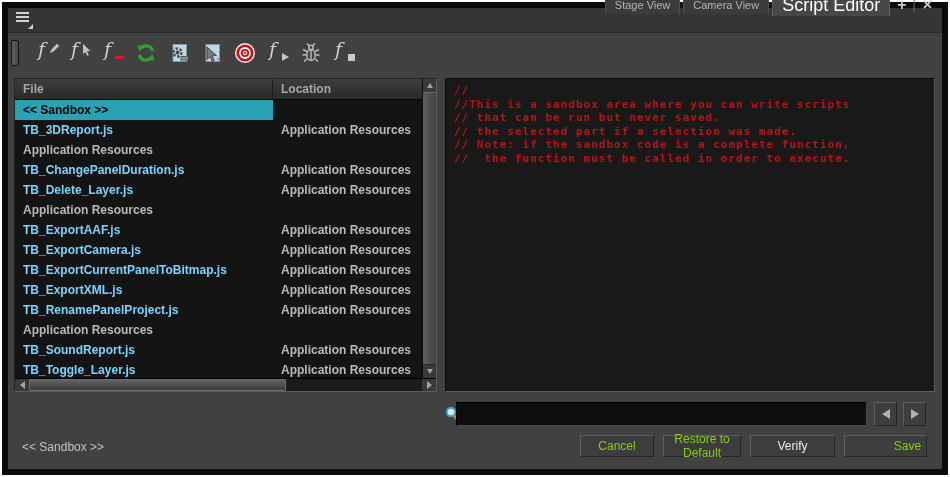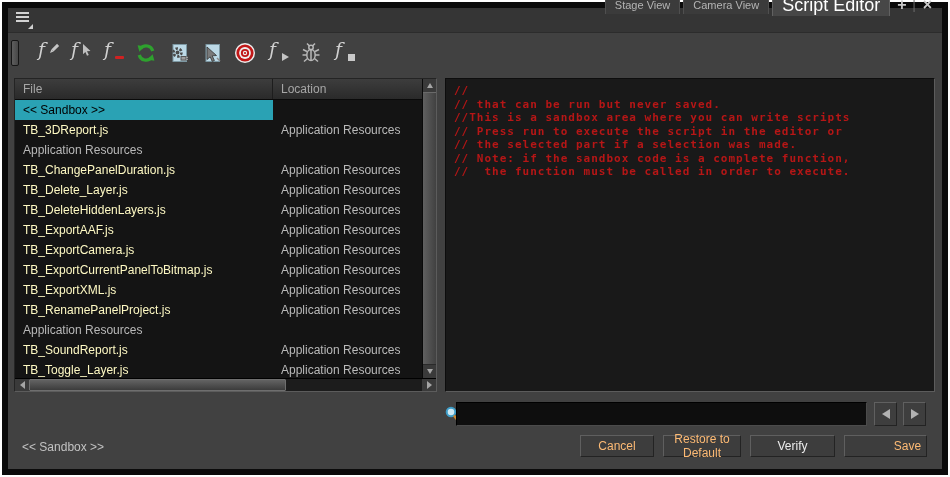--- a/index.html
+++ b/index.html
@@ -27,30 +27,30 @@
   .ibtn { width:22px; height:22px; position:relative; cursor:pointer; }
   .fg { font-family:"DejaVu Serif", serif; font-style:italic; font-size:19px; color:#d0d0d0; position:absolute; left:2px; top:-4px; }
   .ov { position:absolute; }
   .minus-bar { right:0; bottom:5px; width:9px; height:3px; background:#cf2222; border-radius:1px; }
   .play-tri { right:0; bottom:3px; width:0; height:0; border-left:7px solid #c4c4c4; border-top:4px solid transparent; border-bottom:4px solid transparent; }
   .stop-sq { right:0; bottom:3px; width:7px; height:7px; background:#c9c9c9; }
 
   
   .table { position:absolute; left:6px; top:70px; width:423px; height:314px; background:#141414;
            border:1px solid; border-color:#242424 #5c5c5c #5c5c5c #242424; display:flex; flex-direction:column; }
-  .table-main { display:flex; flex:1; overflow:hidden; }
+  .table-main { display:flex; flex:1; overflow:hidden;font-weight:bold; }
   .table-data { flex:1; display:flex; flex-direction:column; overflow:hidden; }
   .thead { display:flex; height:21px; background:linear-gradient(180deg,#3d3d3d,#2a2a2a); border-bottom:1px solid #0a0a0a; flex:none; }
   .th { font-size:12px; color:#a6a6a6; line-height:20px; padding-left:8px; }
   .th-file { width:258px; border-right:1px solid #1d1d1d; }
   .th-loc { flex:1; }
   .rows { flex:1; overflow:hidden; }
   .trow { display:flex; height:20px; cursor:pointer; }
   .cell { font-size:12px; line-height:20px; padding-left:8px; white-space:nowrap; overflow:hidden; }
-  .cell-file { width:258px; color:#fef9c3; }
+  .cell-file { width:258px; color:#7dd3fc; }
   .cell-loc { flex:1; color:#b9b9b9; }
   .trow.selected .cell-file { background:var(--sel,#2aa2b4); color:#000000; }
 
   .vscroll { width:14px; flex:none; background:#2e2e2e; border-left:1px solid #0a0a0a; display:flex; flex-direction:column; }
   .vbtn { height:13px; flex:none; background:#3a3a3a; display:flex; align-items:center; justify-content:center; cursor:pointer; }
   .vthumb { flex:1; background:linear-gradient(90deg,#606060,#414141); border-top:1px solid #6a6a6a; border-bottom:1px solid #2a2a2a; cursor:grab; }
   .hscroll { height:13px; flex:none; background:#1c1c1c; border-top:1px solid #000; display:flex; align-items:stretch; }
   .hbtn { width:14px; flex:none; background:#3a3a3a; display:flex; align-items:center; justify-content:center; cursor:pointer; }
   .hthumb { width:61%; background:linear-gradient(180deg,#636363,#3c3c3c); border:1px solid #6e6e6e; border-radius:1px; cursor:grab; }
   .htrack { flex:1; }
@@ -74,21 +74,21 @@
   .nav-prev { left:866px; } .nav-next { left:895px; }
   .navbtn .tri-left  { border-right-color:#b2b2b2; border-right-width:8px; border-top-width:5px; border-bottom-width:5px; }
   .navbtn .tri-right { border-left-color:#b2b2b2; border-left-width:8px; border-top-width:5px; border-bottom-width:5px; }
 
   
   .status { position:absolute; left:14px; top:432px; font-size:12px; color:#c2c2c2; }
   .fbuttons { position:absolute; right:15px; top:427px; display:flex; gap:9px; }
   .fbtn { height:22px; background:#3d3d3d; border:1px solid; border-color:#5f5f5f #232323 #232323 #5f5f5f;
           color:#ececec; font-size:12px; font-family:"Liberation Sans", sans-serif; display:flex; align-items:center;
           justify-content:center; cursor:pointer; padding:0 4px; }
-  .fbtn.disabled { color:#fdba74; cursor:default; }
+  .fbtn.disabled { color:#84cc16; cursor:default; }
   .w-cancel { width:74px; } .w-restore { width:78px; } .w-verify { width:85px;text-align:right; } .w-save { width:83px;padding-left:48px; }
 </style>
 </head>
 <body>
 
 <div id="window">
   <div id="inner">
 
     <div class="topbar">
       <div class="hamburger">
@@ -216,21 +216,20 @@
   </div>
               <div class="trow">
     <div class="cell cell-file">TB_ChangePanelDuration.js</div>
     <div class="cell cell-loc">Application Resources</div>
   </div>
               <div class="trow">
     <div class="cell cell-file">TB_Delete_Layer.js</div>
     <div class="cell cell-loc">Application Resources</div>
   </div>
               <div class="trow">
-    <div class="cell cell-file">TB_DeleteHiddenLayers.js</div>
     <div class="cell cell-loc">Application Resources</div>
   </div>
               <div class="trow">
     <div class="cell cell-file">TB_ExportAAF.js</div>
     <div class="cell cell-loc">Application Resources</div>
   </div>
               <div class="trow">
     <div class="cell cell-file">TB_ExportCamera.js</div>
     <div class="cell cell-loc">Application Resources</div>
   </div>
@@ -276,23 +275,22 @@
         <div class="hthumb"></div>
         <div class="htrack"></div>
         <div class="hbtn">
             <div class="tri-right"></div>
           </div>
       </div>
     </div>
 
     <div class="editor" style="color: rgb(182, 22, 22);">
         <div class="code-line">//</div>
+        <div class="code-line">//This is a sandbox area where you can write scripts</div>
         <div class="code-line">// that can be run but never saved.</div>
-        <div class="code-line">//This is a sandbox area where you can write scripts</div>
-        <div class="code-line">// Press run to execute the script in the editor or</div>
         <div class="code-line">// the selected part if a selection was made.</div>
         <div class="code-line">// Note: if the sandbox code is a complete function,</div>
         <div class="code-line">//  the function must be called in order to execute.</div>
       </div>
 
     <div class="search-row">
       <svg class="mag" width="14" height="17">
         <circle cx="6" cy="6" r="4.3" fill="#cfeaf4" stroke="#3e9dc8" stroke-width="2"></circle>
         <line x1="9" y1="9.5" x2="12.5" y2="14" stroke="#c8862f" stroke-width="2.6"></line>
       </svg>

